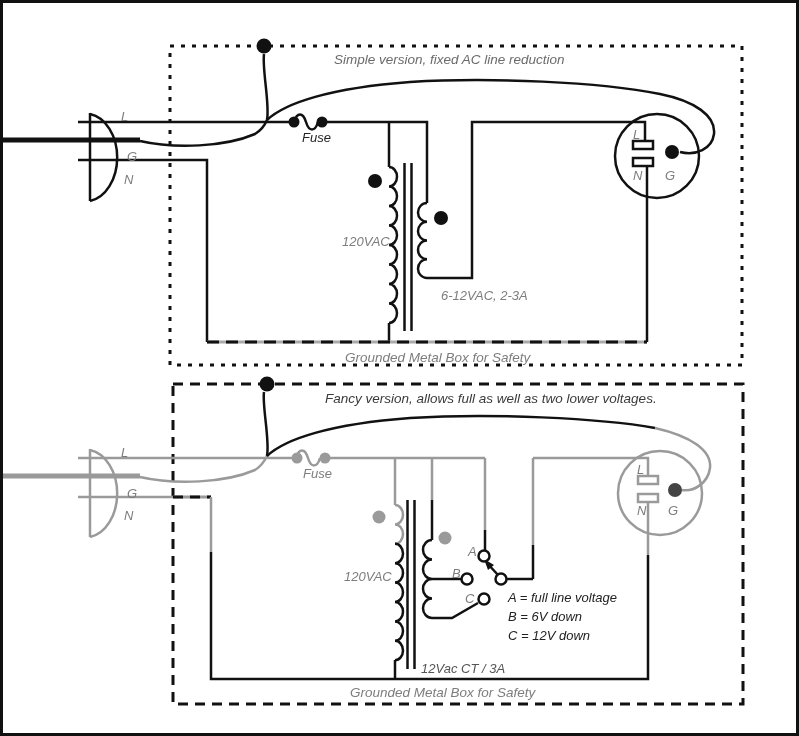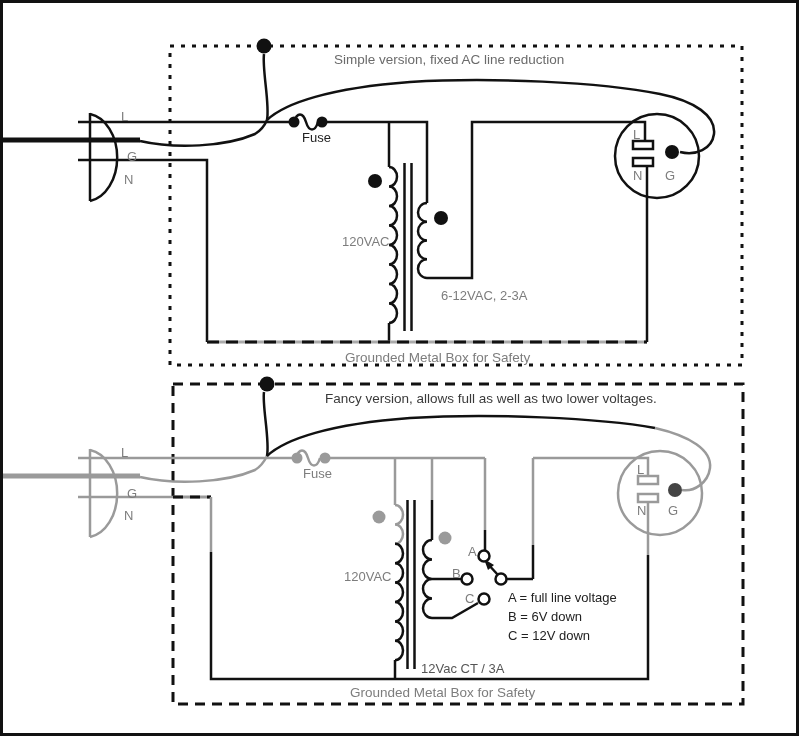--- a/index.html
+++ b/index.html
@@ -1,16 +1,16 @@
 <!DOCTYPE html>
 <html><head>
 <meta charset="utf-8">
 <style>
   html,body{margin:0;padding:0;background:#fff;}
-  .stage{position:relative;width:799px;height:736px;background:#0369a1;overflow:hidden;}
+  .stage{position:relative;width:799px;height:736px;background:#0369a1;overflow:hidden;font-style:italic;}
   svg{display:block;}
   text{font-family:"Liberation Sans","DejaVu Sans",sans-serif;}
   .t13{font-size:13px;}
   .t135{font-size:13.5px;}
   .gray{fill:#7d7d7d;}
   .dgray{fill:#555555;}
   .black{fill:#222222;}
   .titleg{fill:#6b6b6b;}
   .titleb{fill:#3a3a3a;}
 </style>

